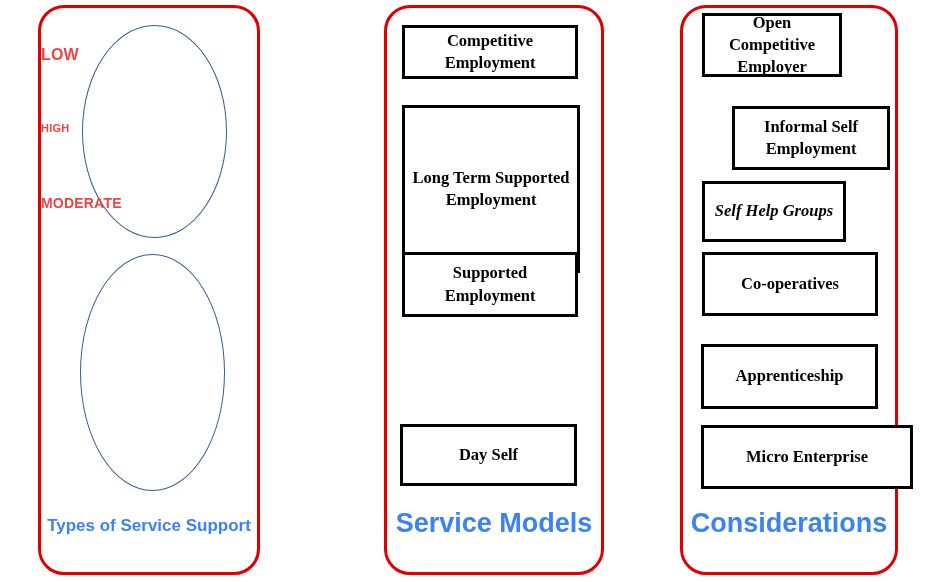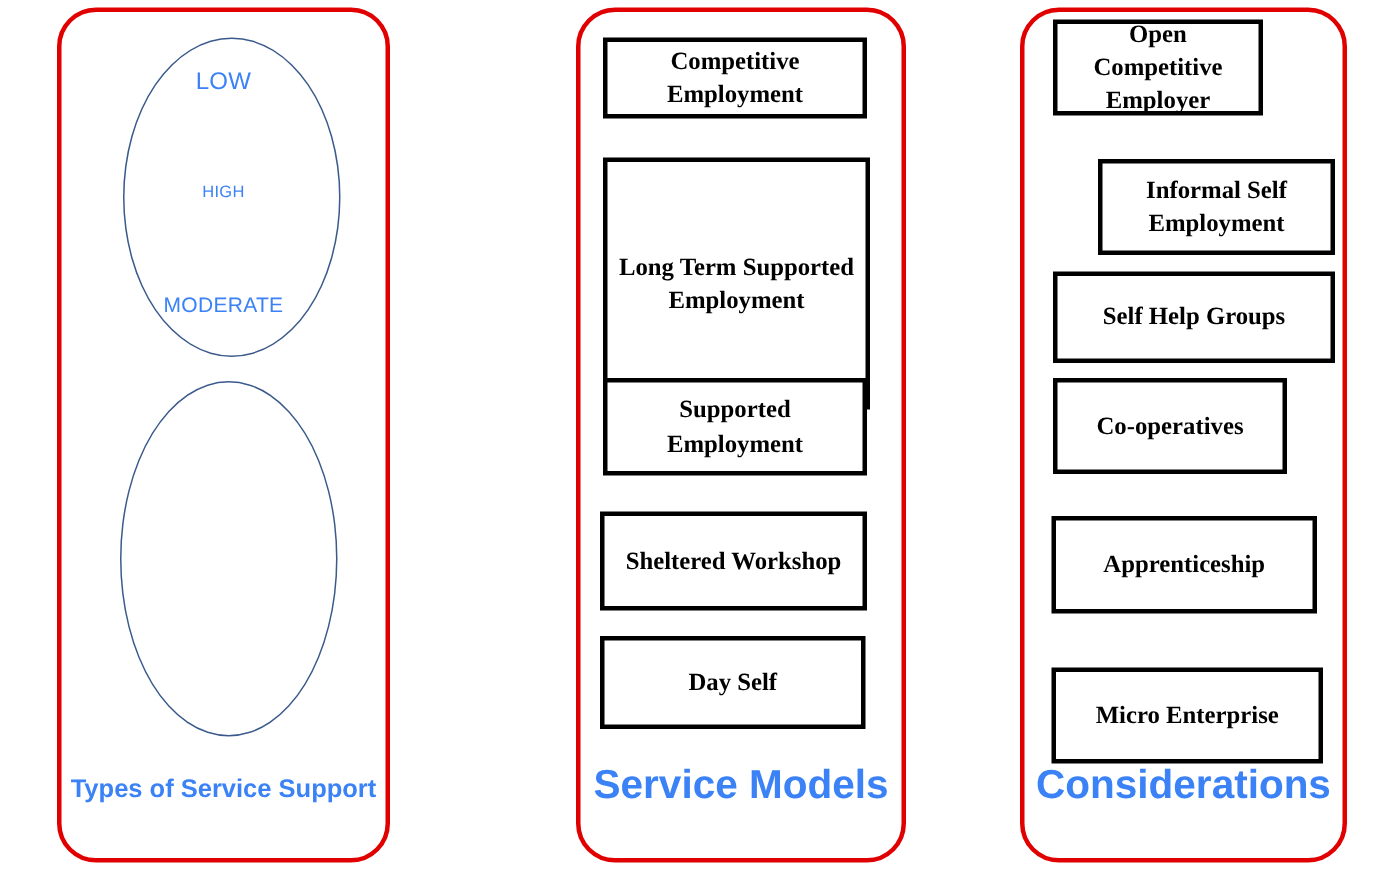--- a/index.html
+++ b/index.html
@@ -34,24 +34,23 @@
     border-radius: 50%;
     background: transparent;
     box-sizing: border-box;
   }
   #ellipse-low-moderate { left: 41px;  top: 17px;  width: 145px; height: 213px; }
   #ellipse-high         { left: 39px;  top: 246px; width: 145px; height: 237px; }
 
   .ellipse-label {
     position: absolute;
     width: 100%;
-    text-align: center;
     font-family: "Liberation Sans", sans-serif;
-    font-weight: normal;
-    color: #3b82f6;
+    font-weight: bold;
+    color: #ef4444;
     letter-spacing: 0.2px;
     white-space: nowrap;
   }
   #label-low      { top: 38px;  font-size: 16px; }
   #label-moderate { top: 155px; font-size: 14px; margin-top: 32px; }
   #label-high     { top: 114px; font-size: 11px; }
 
   
   .box {
     position: absolute;
@@ -113,37 +112,34 @@
 
 <div class="box" style="left: 402px; top: 25px; width: 176px; height: 54px;">
       <span>Competitive Employment</span>
     </div>
     <div class="box" style="left: 402px; top: 105px; width: 178px; height: 168px;">
       <span>Long Term Supported Employment</span>
     </div>
     <div class="box" style="left: 402px; top: 252px; width: 176px; height: 65px;">
       <span>Supported Employment</span>
     </div>
-    <div class="box" style="left: 400px; top: 341px; width: 178px; height: 66px;">
-      <span>Sheltered Workshop</span>
-    </div>
     <div class="box" style="left: 400px; top: 424px; width: 177px; height: 62px;">
       <span>Day Self</span>
     </div>
     <div class="box" style="left: 702px; top: 13px; width: 140px; height: 64px;">
       <span>Open Competitive Employer</span>
     </div>
     <div class="box" style="left: 732px; top: 106px; width: 158px; height: 64px;">
       <span>Informal Self Employment</span>
     </div>
-    <div class="box" style="left: 702px; top: 181px; width: 188px; height: 61px;">
+    <div class="box" style="left: 702px; top: 181px; width: 144px; height: 61px; font-style: italic;">
       <span>Self Help Groups</span>
     </div>
-    <div class="box" style="left: 702px; top: 252px; width: 156px; height: 64px;">
+    <div class="box" style="left: 702px; top: 252px; width: 176px; height: 64px;">
       <span>Co-operatives</span>
     </div>
     <div class="box" style="left: 701px; top: 344px; width: 177px; height: 65px;">
       <span>Apprenticeship</span>
     </div>
-    <div class="box" style="left: 701px; top: 425px; width: 181px; height: 64px; margin-top: 20px;">
+    <div class="box" style="left: 701px; top: 425px; width: 212px; height: 64px;">
       <span>Micro Enterprise</span>
     </div>
   </div>
 
 </body></html>

